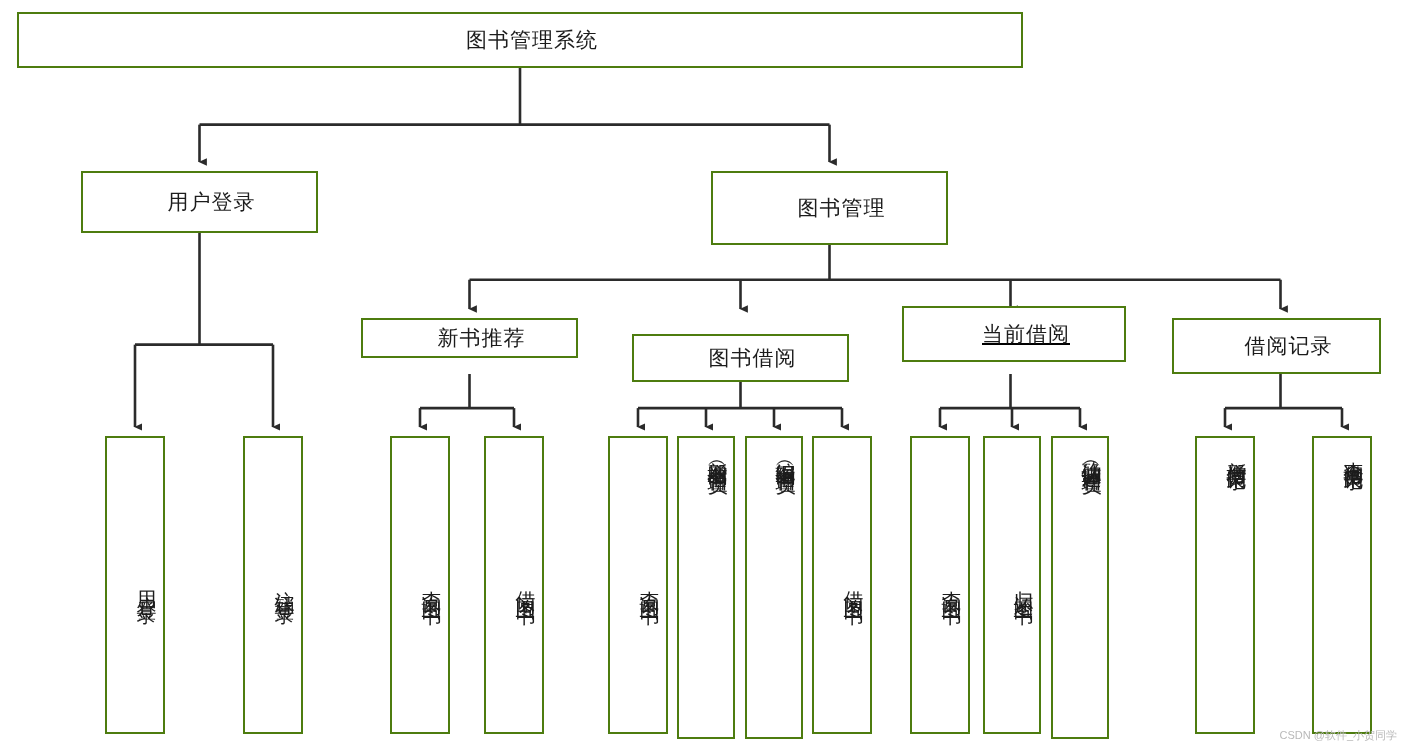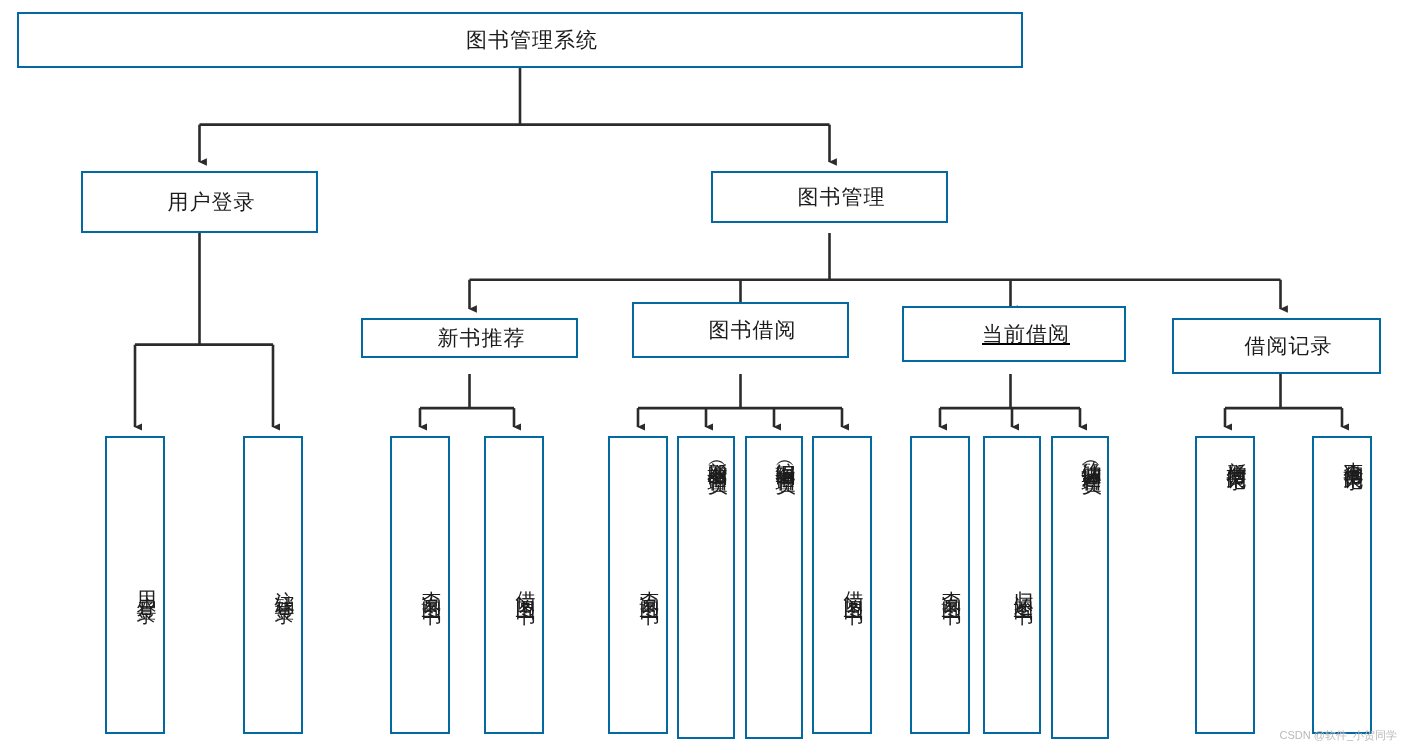--- a/index.html
+++ b/index.html
@@ -22,21 +22,21 @@
   svg.edges {
     position: absolute;
     left: 0;
     top: 0;
     width: 1405px;
     height: 747px;
   }
   .node {
     position: absolute;
     box-sizing: border-box;
-    border: 2px solid #0369a1;
+    border: 2px solid #4d7c0f;
     background: #ffffff;
     display: flex;
     align-items: center;
     justify-content: center;
     overflow: hidden;
     padding-left: 24px;
   }
   .node-h .node-label {
     font-size: 21px;
     color: #1c1c1c;
@@ -121,27 +121,27 @@
         <path d="M1342,408.1 L1342,427" marker-end="url(#arrowhead)"></path>
       </g>
   </svg>
   <div id="node-layer">
       <div class="node node-h" style="left: 17px; top: 12px; width: 1006px; height: 56px;">
         <span class="node-label">图书管理系统</span>
       </div>
       <div class="node node-h" style="left: 81px; top: 171px; width: 237px; height: 62px;">
         <span class="node-label">用户登录</span>
       </div>
-      <div class="node node-h" style="left: 711px; top: 171px; width: 237px; height: 52px;">
+      <div class="node node-h" style="left: 711px; top: 171px; width: 237px; height: 74px;">
         <span class="node-label">图书管理</span>
       </div>
       <div class="node node-h" style="left: 361px; top: 318px; width: 217px; height: 40px;">
         <span class="node-label">新书推荐</span>
       </div>
-      <div class="node node-h" style="left: 632px; top: 302px; width: 217px; height: 56px;">
+      <div class="node node-h" style="left: 632px; top: 334px; width: 217px; height: 48px;">
         <span class="node-label">图书借阅</span>
       </div>
       <div class="node node-h" style="left: 902px; top: 306px; width: 224px; height: 56px; text-decoration: underline;">
         <span class="node-label">当前借阅</span>
       </div>
       <div class="node node-h" style="left: 1172px; top: 318px; width: 209px; height: 56px;">
         <span class="node-label">借阅记录</span>
       </div>
       <div class="node node-v center" style="left: 105px; top: 436px; width: 60px; height: 298px;">
         <span class="node-label">用户登录</span>

